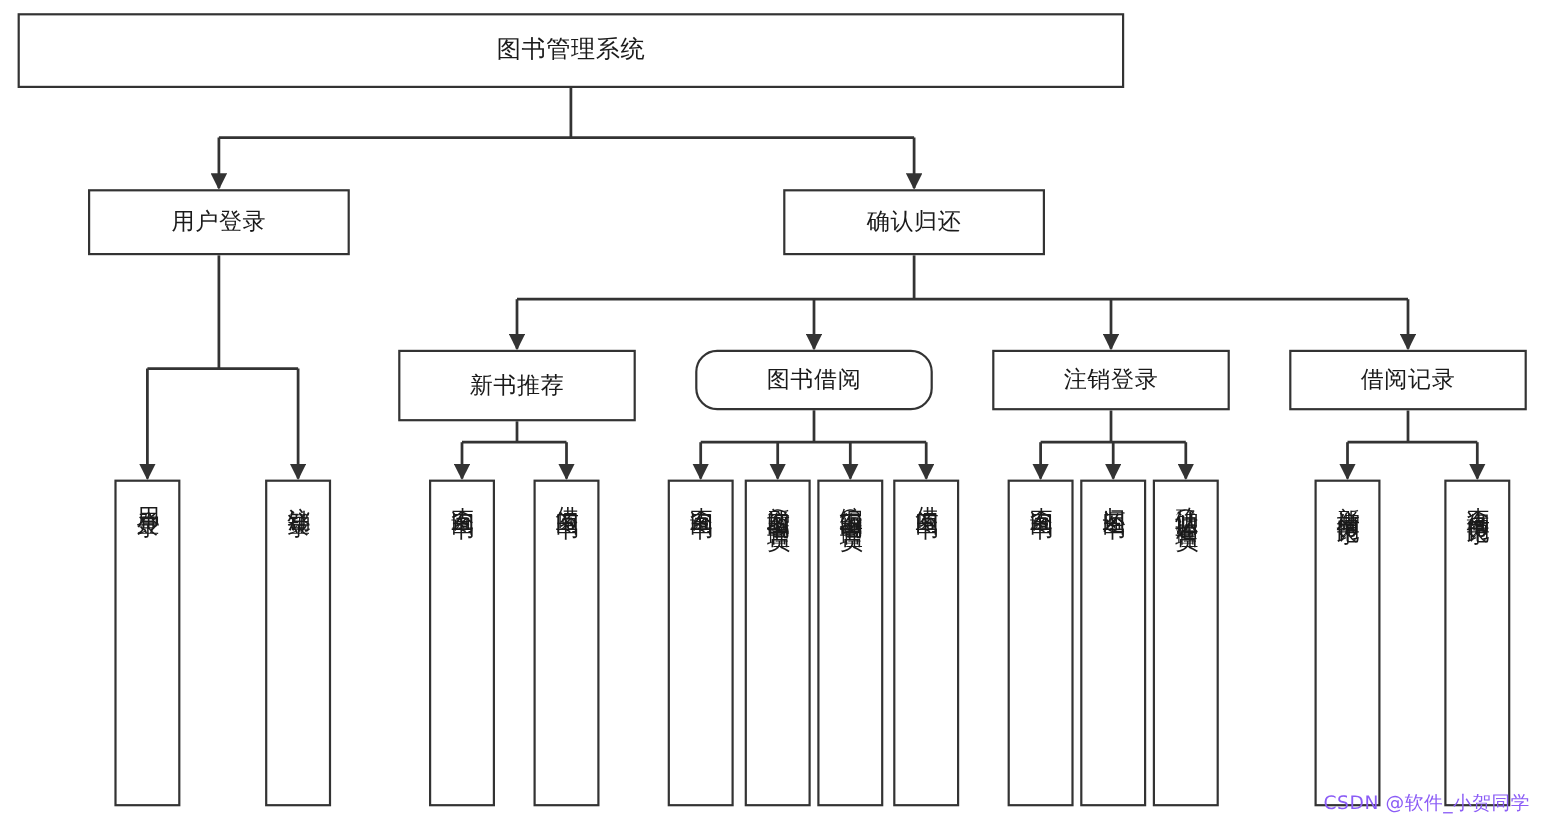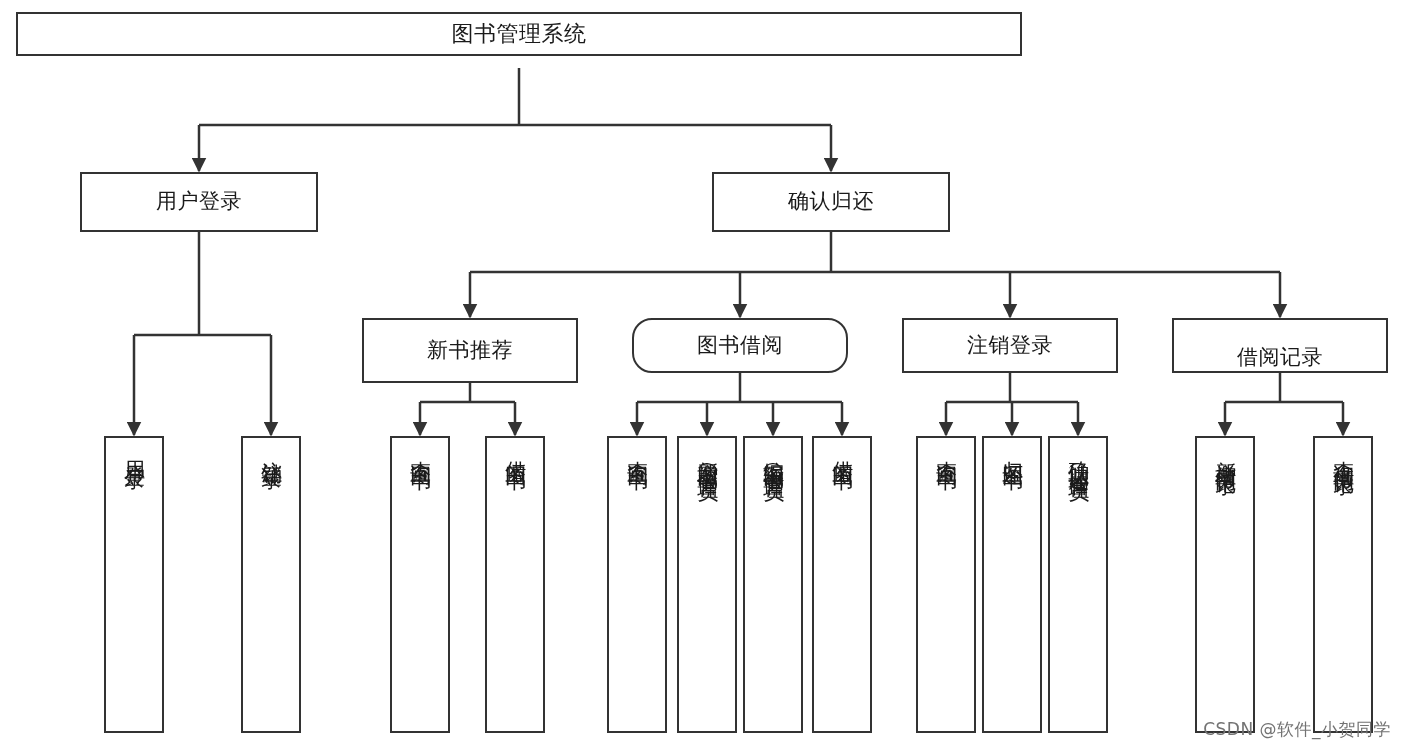--- a/index.html
+++ b/index.html
@@ -58,21 +58,21 @@
     margin: 0 auto;
   }
   .node.root .node-label {
     font-size: 22px;
   }
   #watermark {
     position: absolute;
     right: 14px;
     bottom: 6px;
     font-size: 17px;
-    color: #737373;
+    color: #8b5cf6;
     white-space: nowrap;
     z-index: 20;
     letter-spacing: 0.5px;
   }
 </style>
 </head>
 <body>
 
 <div id="diagram-root">
 
@@ -113,39 +113,39 @@
         <line x1="1012" y1="402" x2="1012" y2="435" stroke="#333333" stroke-width="2.5" marker-end="url(#arrowhead)"></line>
         <line x1="1078" y1="402" x2="1078" y2="435" stroke="#333333" stroke-width="2.5" marker-end="url(#arrowhead)"></line>
         <line x1="1280" y1="373" x2="1280" y2="402" stroke="#333333" stroke-width="2.5"></line>
         <line x1="1225" y1="402" x2="1343" y2="402" stroke="#333333" stroke-width="2.5"></line>
         <line x1="1225" y1="402" x2="1225" y2="435" stroke="#333333" stroke-width="2.5" marker-end="url(#arrowhead)"></line>
         <line x1="1343" y1="402" x2="1343" y2="435" stroke="#333333" stroke-width="2.5" marker-end="url(#arrowhead)"></line>
       </g>
   </svg>
 
   <div id="node-layer">
-      <div class="node horizontal root" style="left: 16px; top: 12px; width: 1006px; height: 44px;">
+      <div class="node horizontal root" style="left: 16px; top: 12px; width: 1006px; height: 68px;">
         <span class="node-label">图书管理系统</span>
       </div>
       <div class="node horizontal" style="left: 80px; top: 172px; width: 238px; height: 60px;">
         <span class="node-label">用户登录</span>
       </div>
       <div class="node horizontal" style="left: 712px; top: 172px; width: 238px; height: 60px;">
         <span class="node-label">确认归还</span>
       </div>
       <div class="node horizontal" style="left: 362px; top: 318px; width: 216px; height: 65px;">
         <span class="node-label">新书推荐</span>
       </div>
       <div class="node horizontal" style="left: 632px; top: 318px; width: 216px; height: 55px; border-radius: 20px;">
         <span class="node-label">图书借阅</span>
       </div>
       <div class="node horizontal" style="left: 902px; top: 318px; width: 216px; height: 55px;">
         <span class="node-label">注销登录</span>
       </div>
-      <div class="node horizontal" style="left: 1172px; top: 318px; width: 216px; height: 55px; align-items: flex-end;">
+      <div class="node horizontal" style="left: 1172px; top: 318px; width: 216px; height: 55px;">
         <span class="node-label">借阅记录</span>
       </div>
       <div class="node vertical" style="left: 104px; top: 436px; width: 60px; height: 297px;">
         <span class="node-label">用户登录</span>
       </div>
       <div class="node vertical" style="left: 241px; top: 436px; width: 60px; height: 297px;">
         <span class="node-label">注销登录</span>
       </div>
       <div class="node vertical" style="left: 390px; top: 436px; width: 60px; height: 297px;">
         <span class="node-label">查询图书</span>

